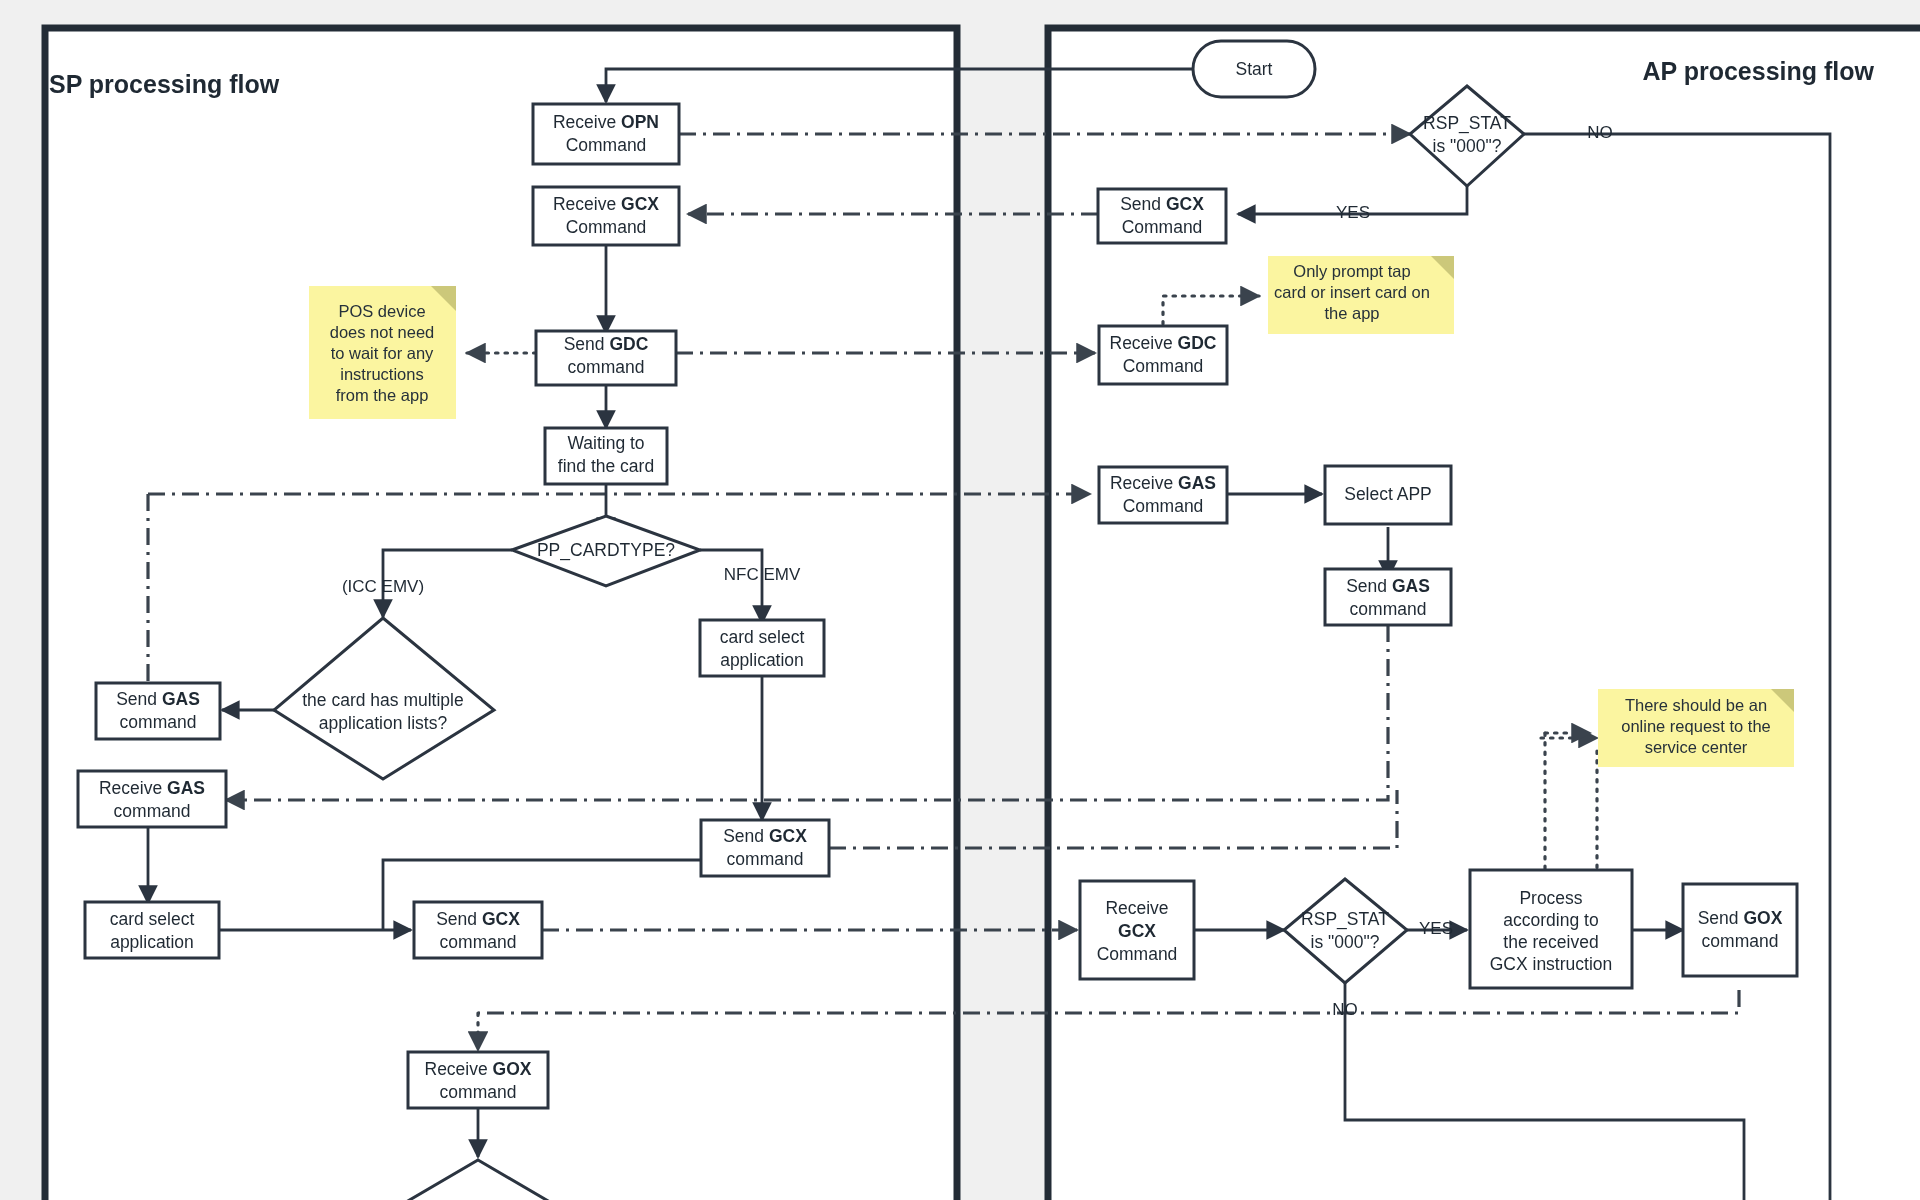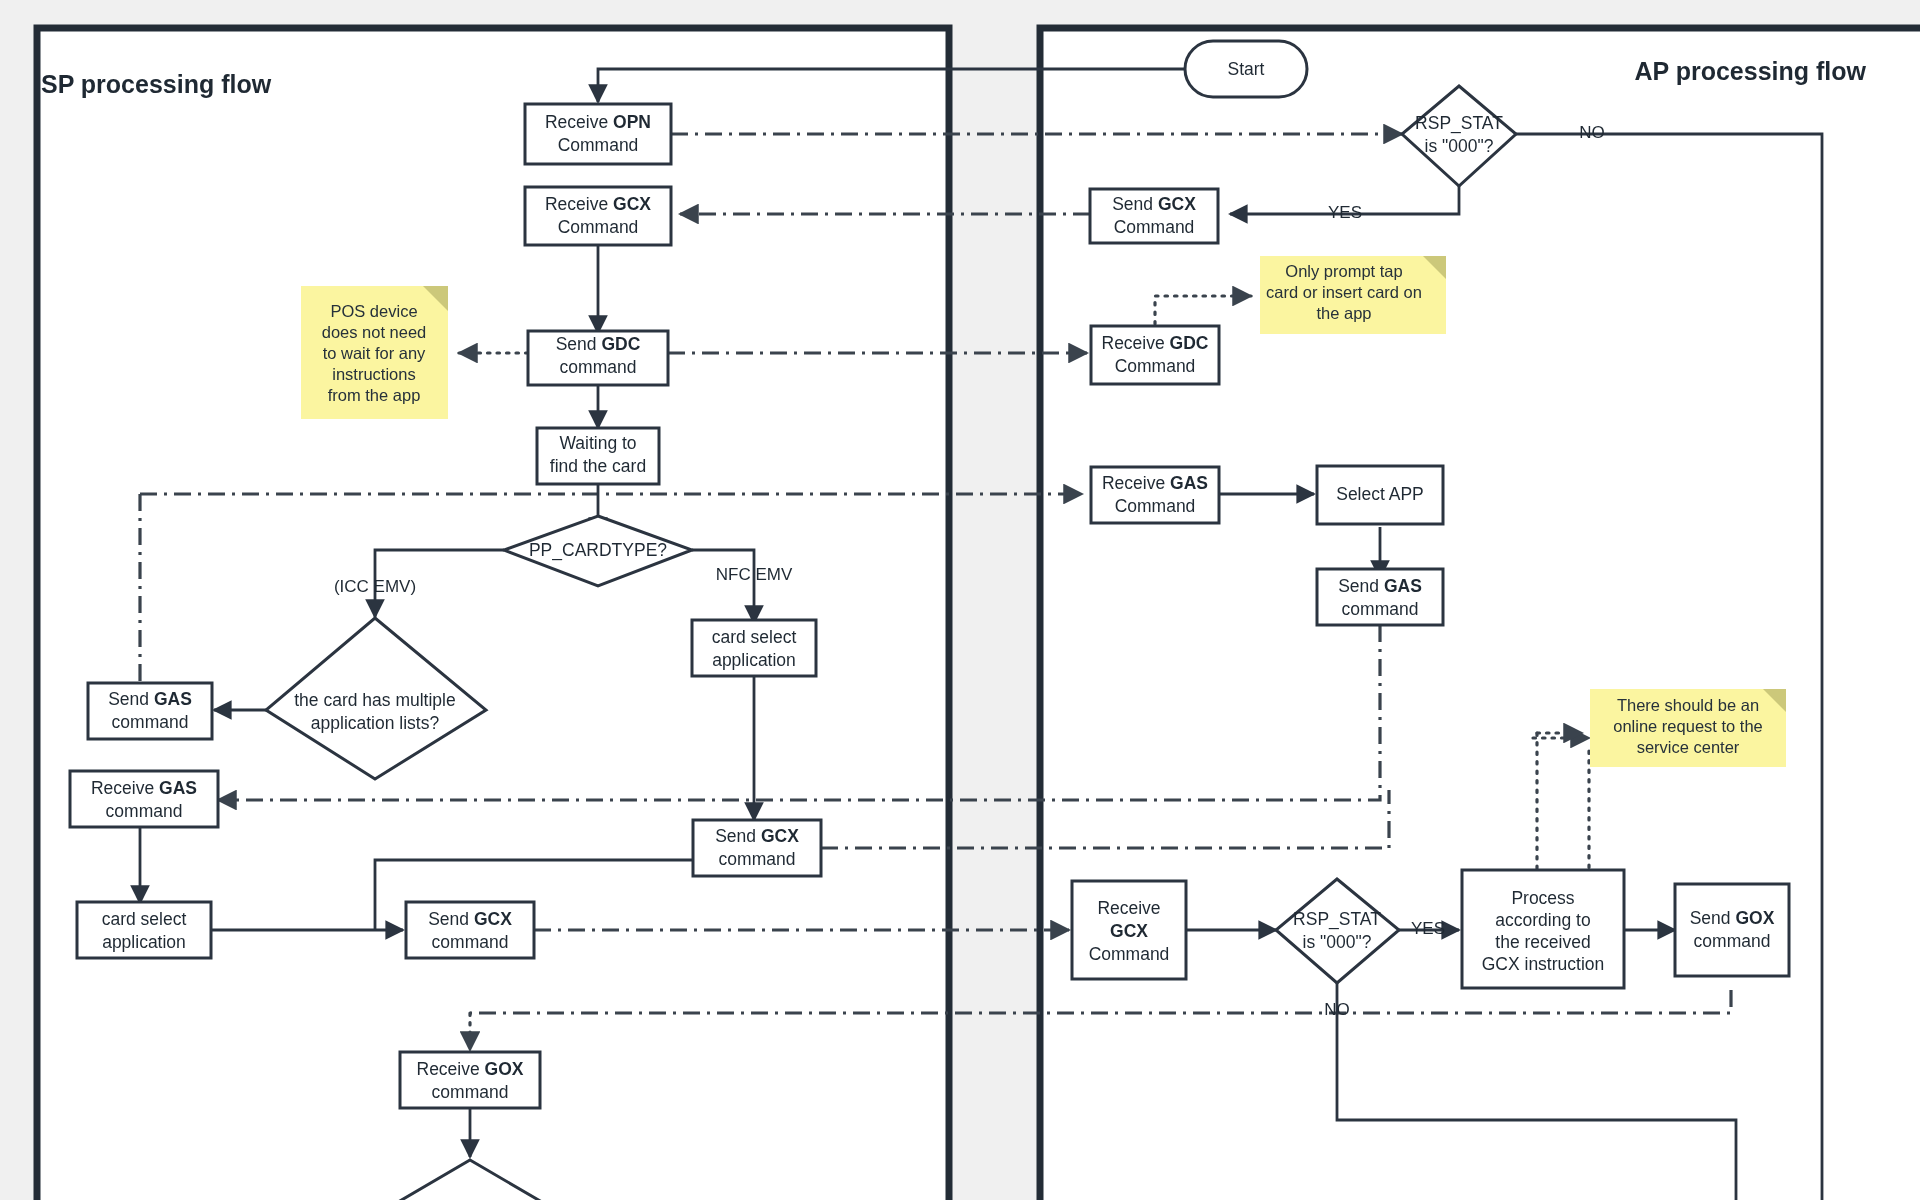--- a/index.html
+++ b/index.html
@@ -3,21 +3,21 @@
 <meta charset="utf-8">
 <style>
   html,body{margin:0;padding:0;}
   body{
     width:1920px;height:1200px;
     background:#f0f0f0;
     font-family:"Liberation Sans", sans-serif;
     overflow:hidden;
     position:relative;
   }
-  #stage{position:absolute;left:4px;top:0;width:1564px;height:1200px;}
+  #stage{position:absolute;left:12px;top:0;width:1564px;height:1200px;}
   svg#diagram{position:absolute;left:0;top:0;width:1920px;height:1200px;display:block;}
 
   .lane-title{
     font-size:25px;font-weight:bold;fill:#1f2933;
     font-family:"Liberation Sans", sans-serif;
   }
   .node-text{
     font-size:17.5px;fill:#1f2933;
     font-family:"Liberation Sans", sans-serif;
     text-anchor:middle;dominant-baseline:middle;

